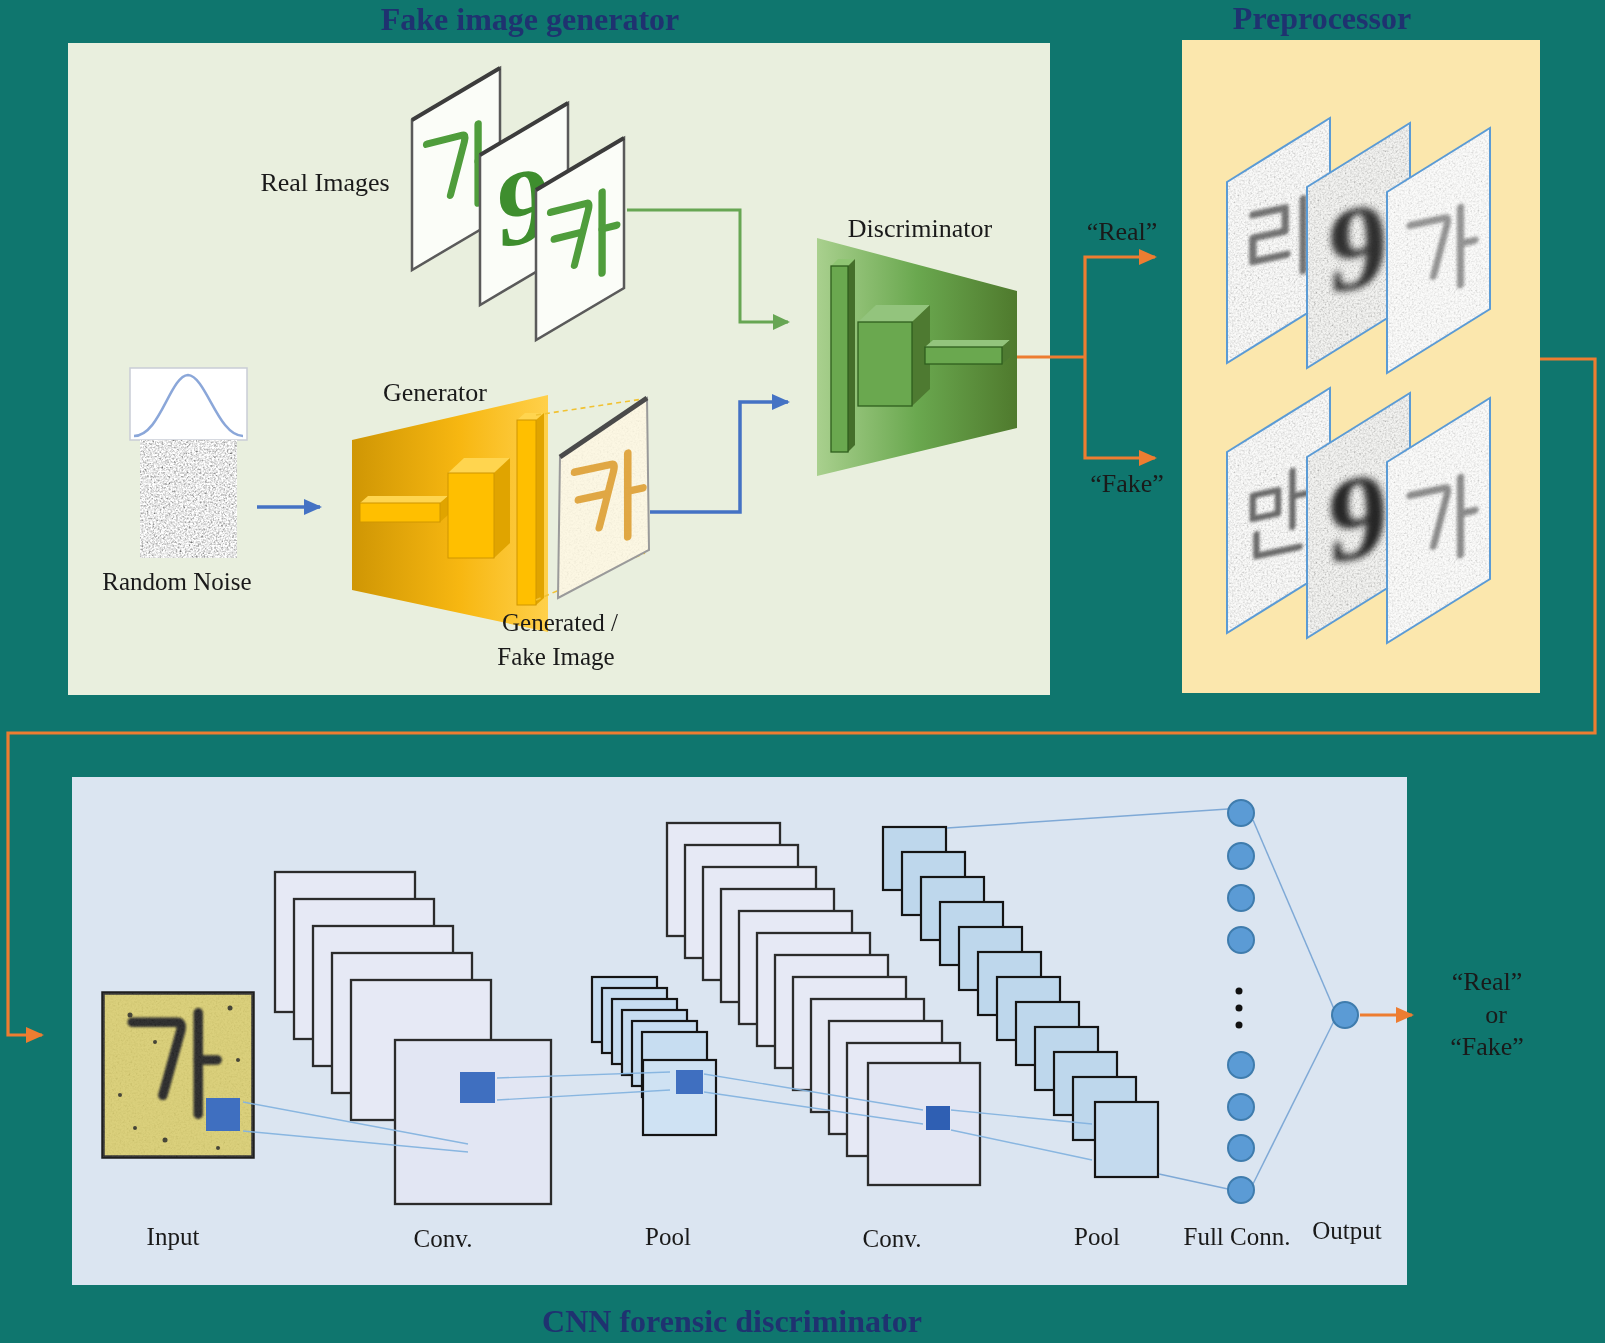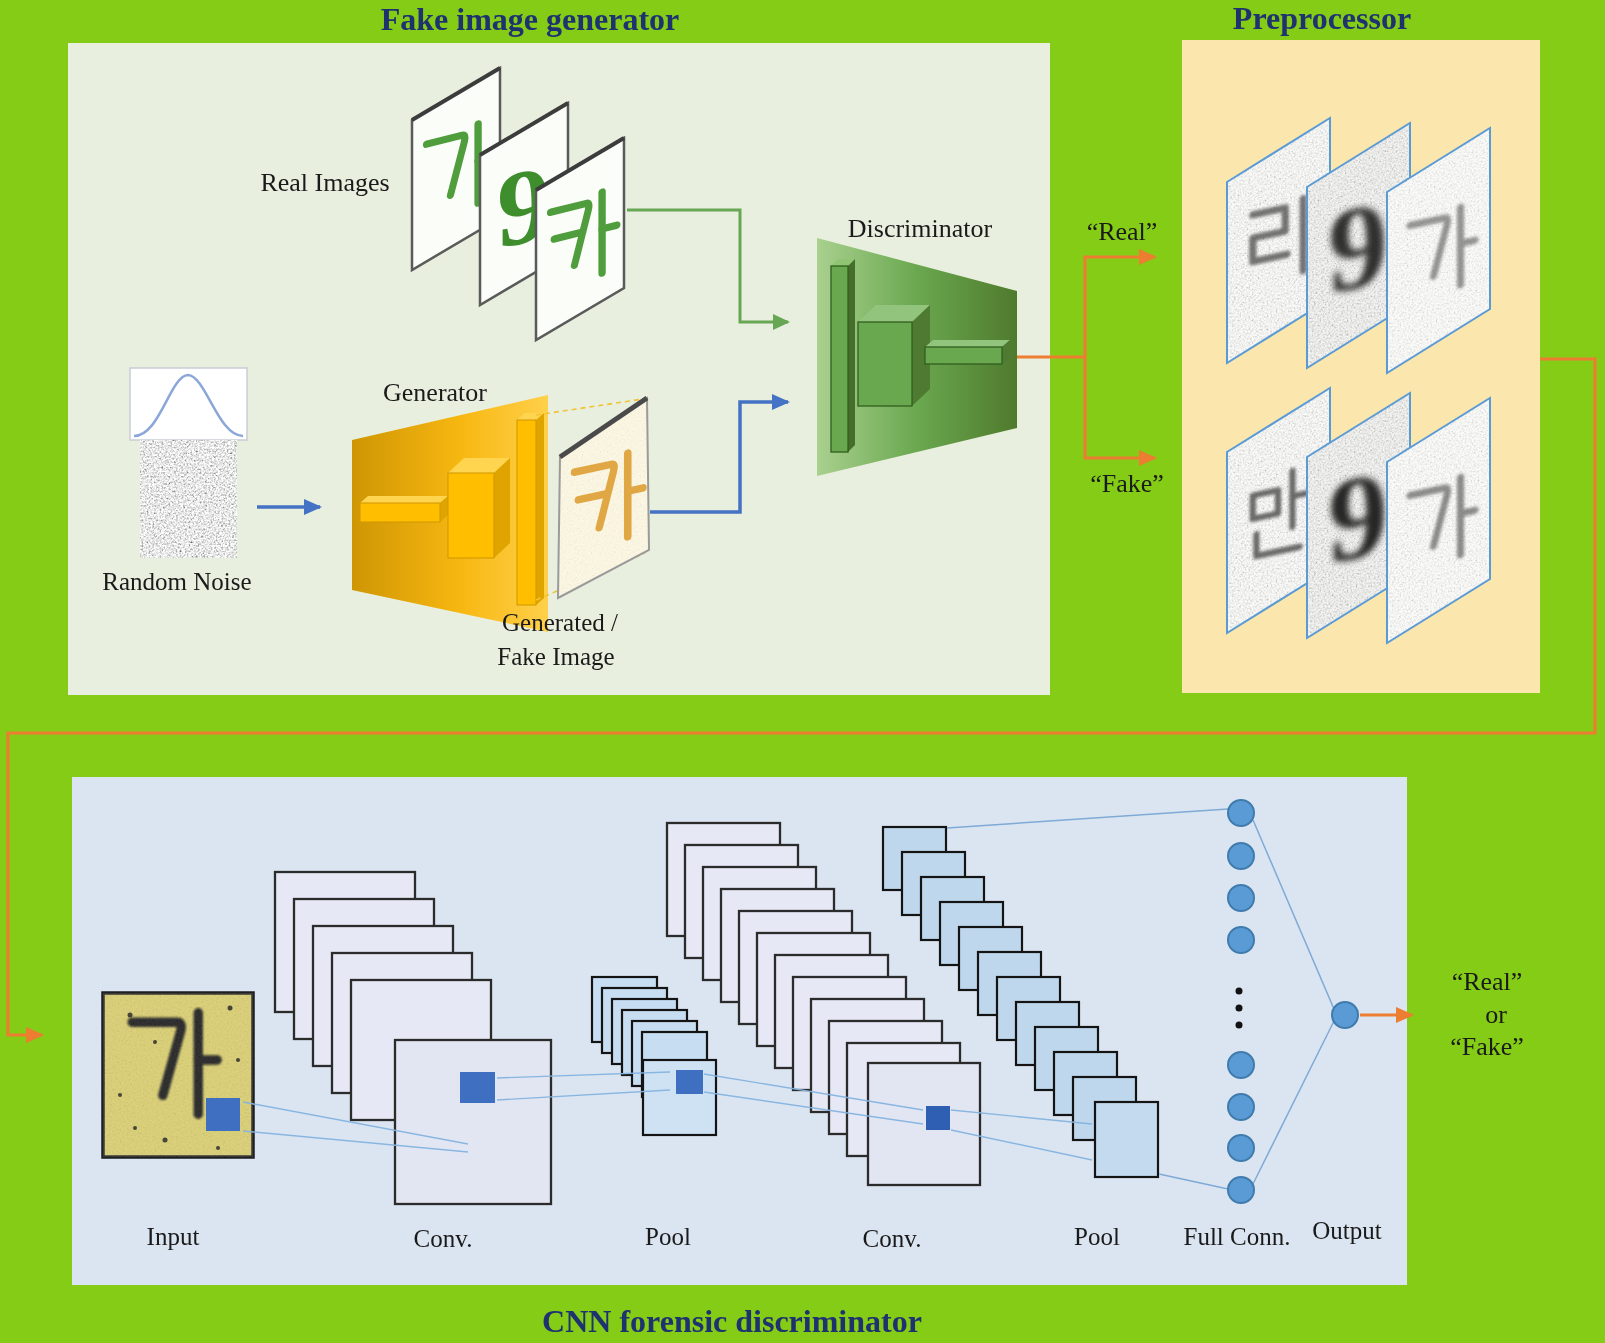--- a/index.html
+++ b/index.html
@@ -1,16 +1,16 @@
 <!DOCTYPE html>
 <html><head>
 <meta charset="utf-8">
 <style>
   html,body{margin:0;padding:0;background:#fff;}
-  #stage{position:relative;width:1605px;height:1343px;background:#84cc16;overflow:hidden;}
+  #stage{position:relative;width:1605px;height:1343px;background:#0f766e;overflow:hidden;}
   svg{display:block;}
   .ttl{font-family:"Liberation Serif","DejaVu Serif",serif;font-size:32px;font-weight:bold;fill:#1f3270;}
   .lbl{font-family:"Liberation Serif","DejaVu Serif",serif;font-size:25px;fill:#1a1a1a;}
   .lbl2{font-family:"Liberation Serif","DejaVu Serif",serif;font-size:26px;fill:#1a1a1a;}
   .qlbl{font-family:"Liberation Serif","DejaVu Serif",serif;font-size:26px;fill:#1a1a1a;}
   .nine{font-family:"Liberation Serif","DejaVu Serif",serif;font-weight:bold;}
 </style>
 </head>
 <body>
 

